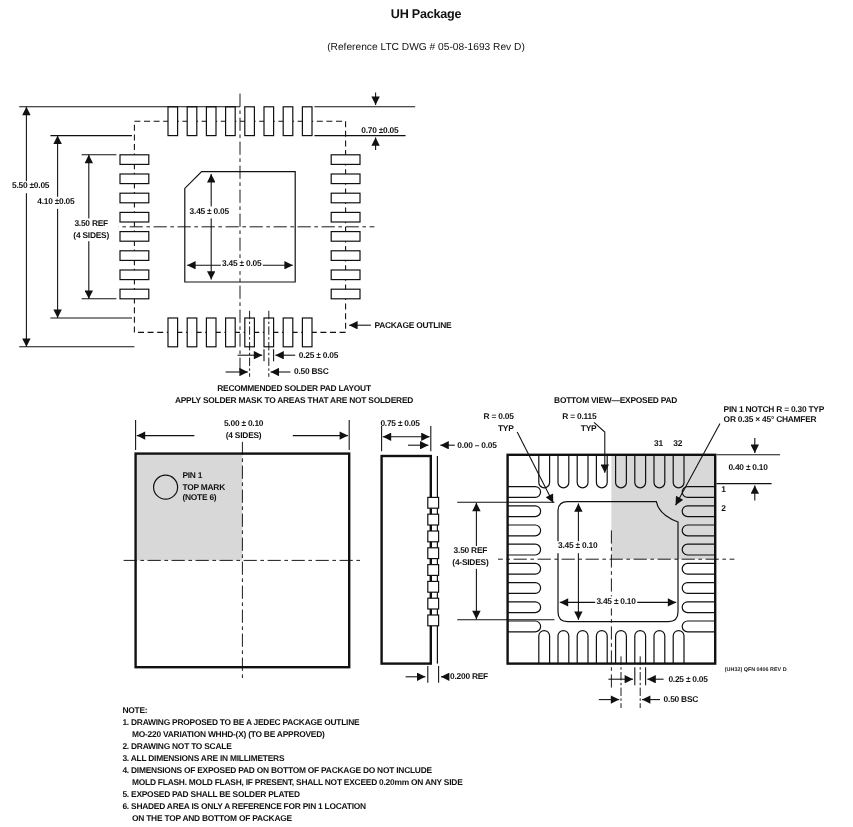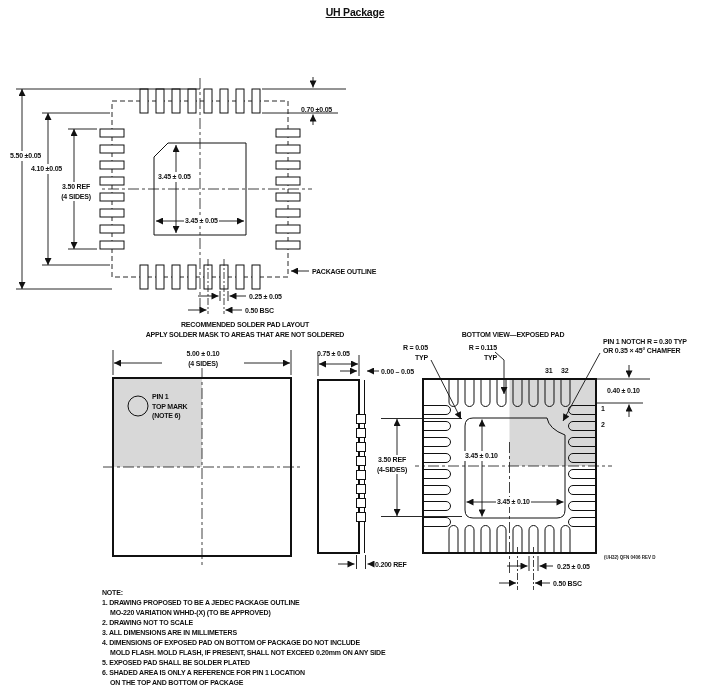--- a/index.html
+++ b/index.html
@@ -219,21 +219,22 @@
 
       <line class="dim" x1="529" y1="556" x2="529" y2="571"></line>
       <line class="dim" x1="538" y1="556" x2="538" y2="571"></line>
       <line class="dim" x1="507" y1="566" x2="527.5" y2="566" marker-end="url(#ah)"></line>
       <line class="dim" x1="553" y1="566" x2="539.5" y2="566" marker-end="url(#ah)"></line>
       <line class="dim" x1="499" y1="583" x2="516" y2="583" marker-end="url(#ah)"></line>
       <line class="dim" x1="550" y1="583" x2="535" y2="583" marker-end="url(#ah)"></line>
     </g>
   </svg>
 
-  <div class="lbl t1 ctr" style="left:205px;top:8px;width:300px;text-decoration:underline;">UH Package</div>
+  <div class="lbl t1 ctr" style="left:205px;top:8px;width:300px;">UH Package</div>
+  <div class="lbl t3 ctr" style="left:205px;top:35px;width:300px;">(Reference LTC DWG # 05-08-1693 Rev D)</div>
 
   <div class="lbl wbg" style="left:9px;top:151px;">5.50 ±0.05</div>
   <div class="lbl wbg" style="left:30px;top:164px;">4.10 ±0.05</div>
   <div class="lbl wbg ctr" style="left:53px;top:182px;width:44px;"><span>3.50 REF</span><br><span>(4 SIDES)</span></div>
   <div class="lbl wbg" style="left:157px;top:172px;">3.45 ± 0.05</div>
   <div class="lbl wbg" style="left:184px;top:216px;">3.45 ± 0.05</div>
   <div class="lbl" style="left:301px;top:105px;">0.70 ±0.05</div>
   <div class="lbl" style="left:312px;top:267px;">PACKAGE OUTLINE</div>
   <div class="lbl" style="left:249px;top:292px;">0.25 ± 0.05</div>
   <div class="lbl" style="left:245px;top:306px;">0.50 BSC</div>

